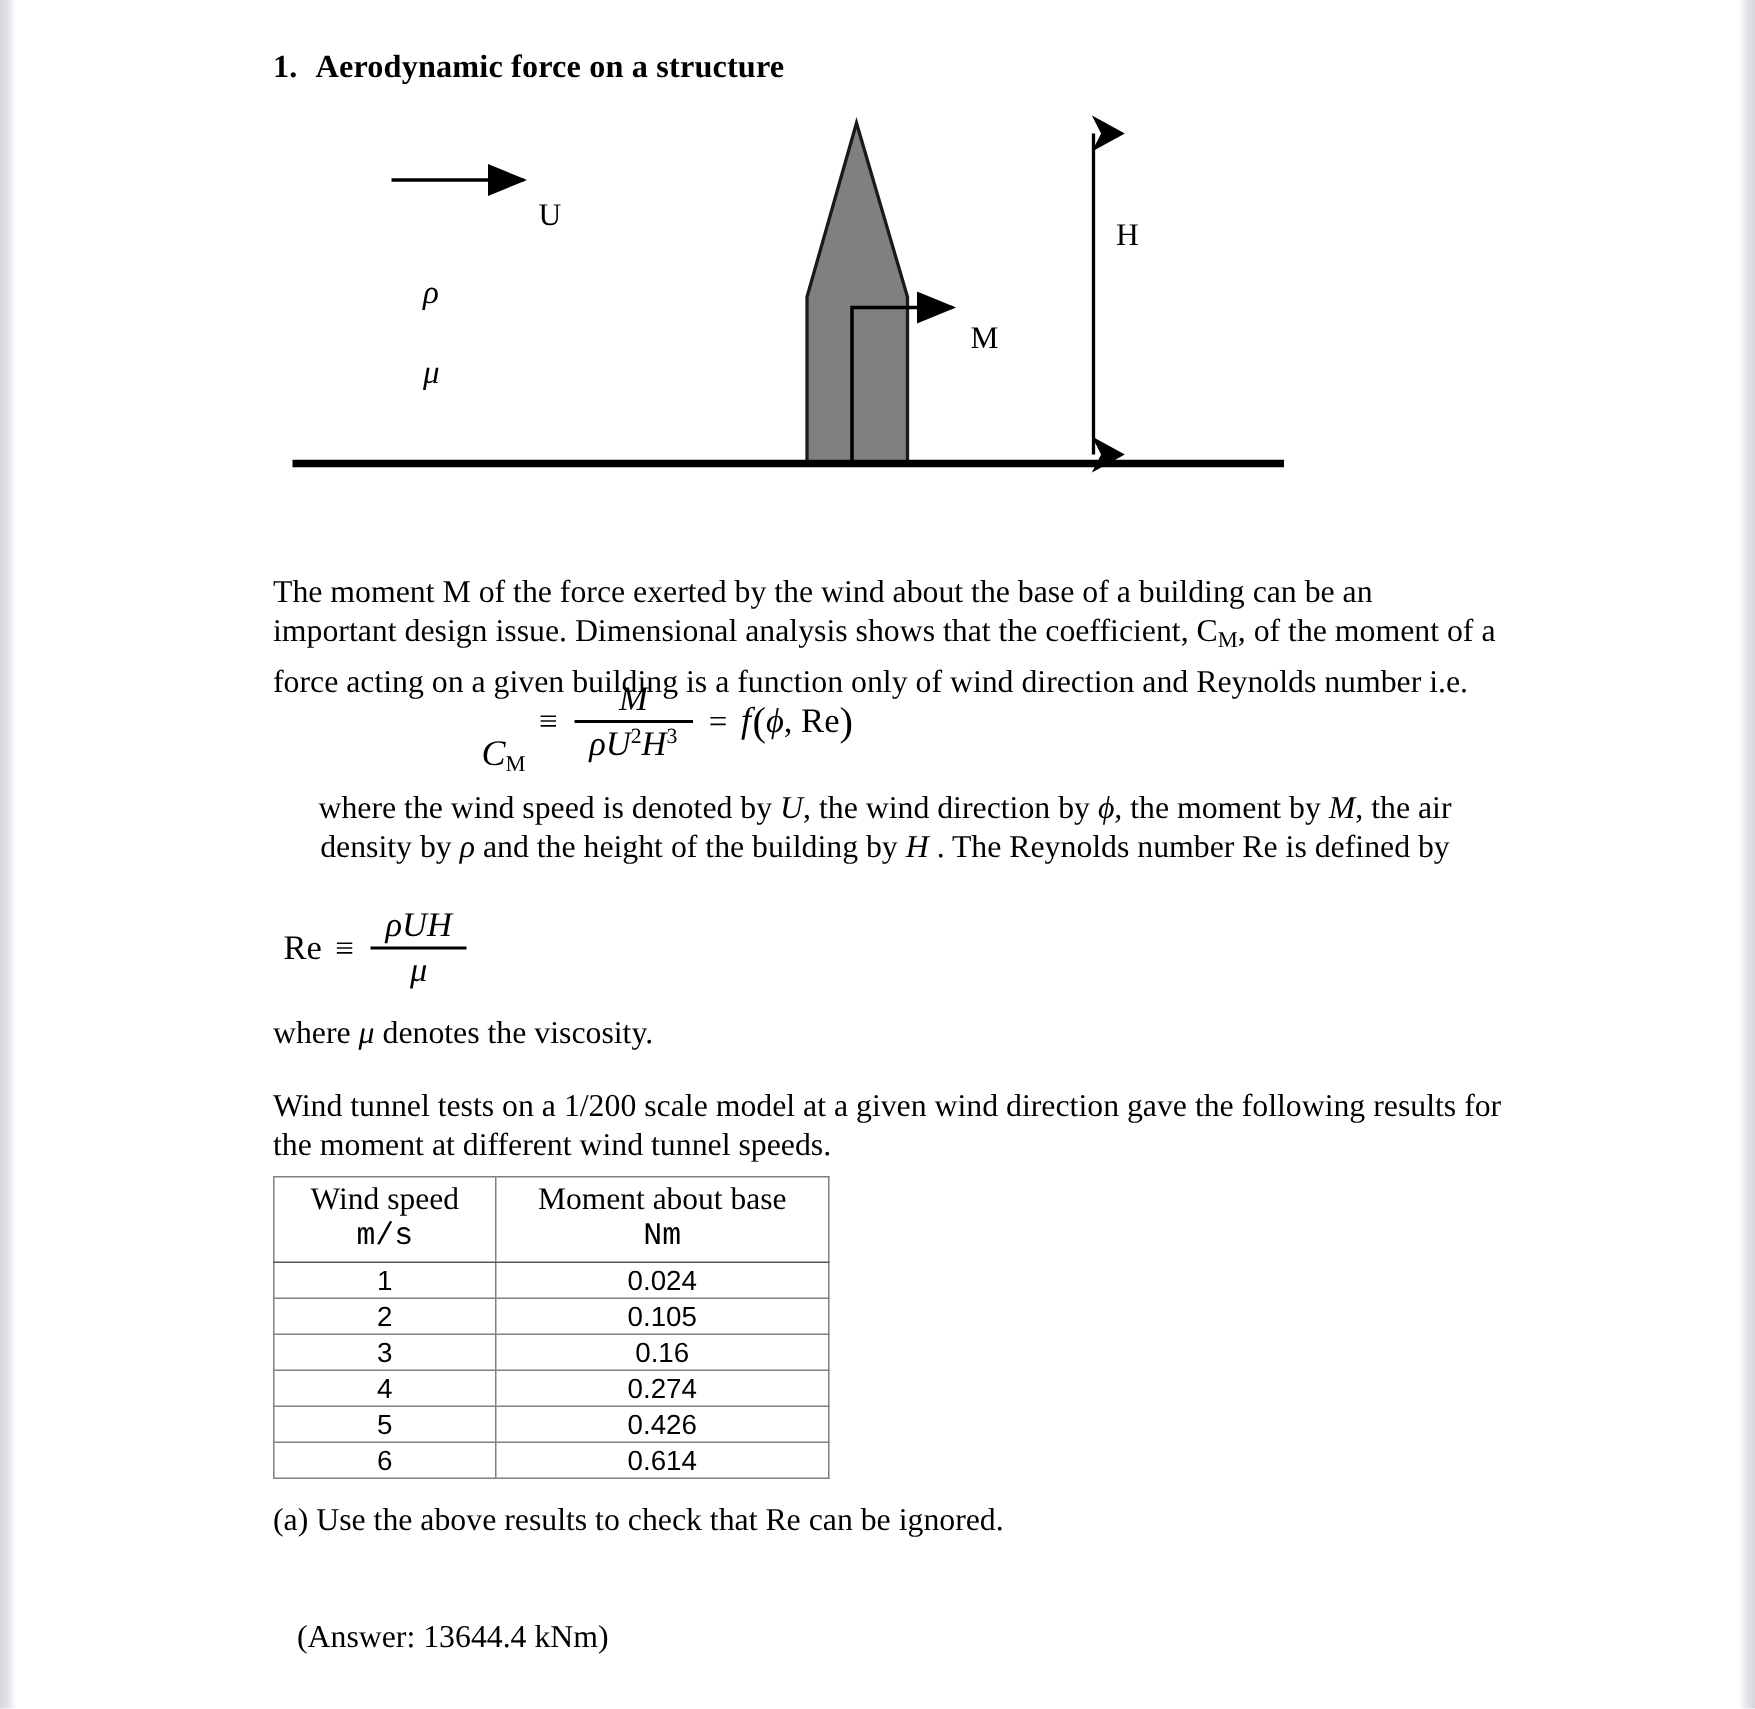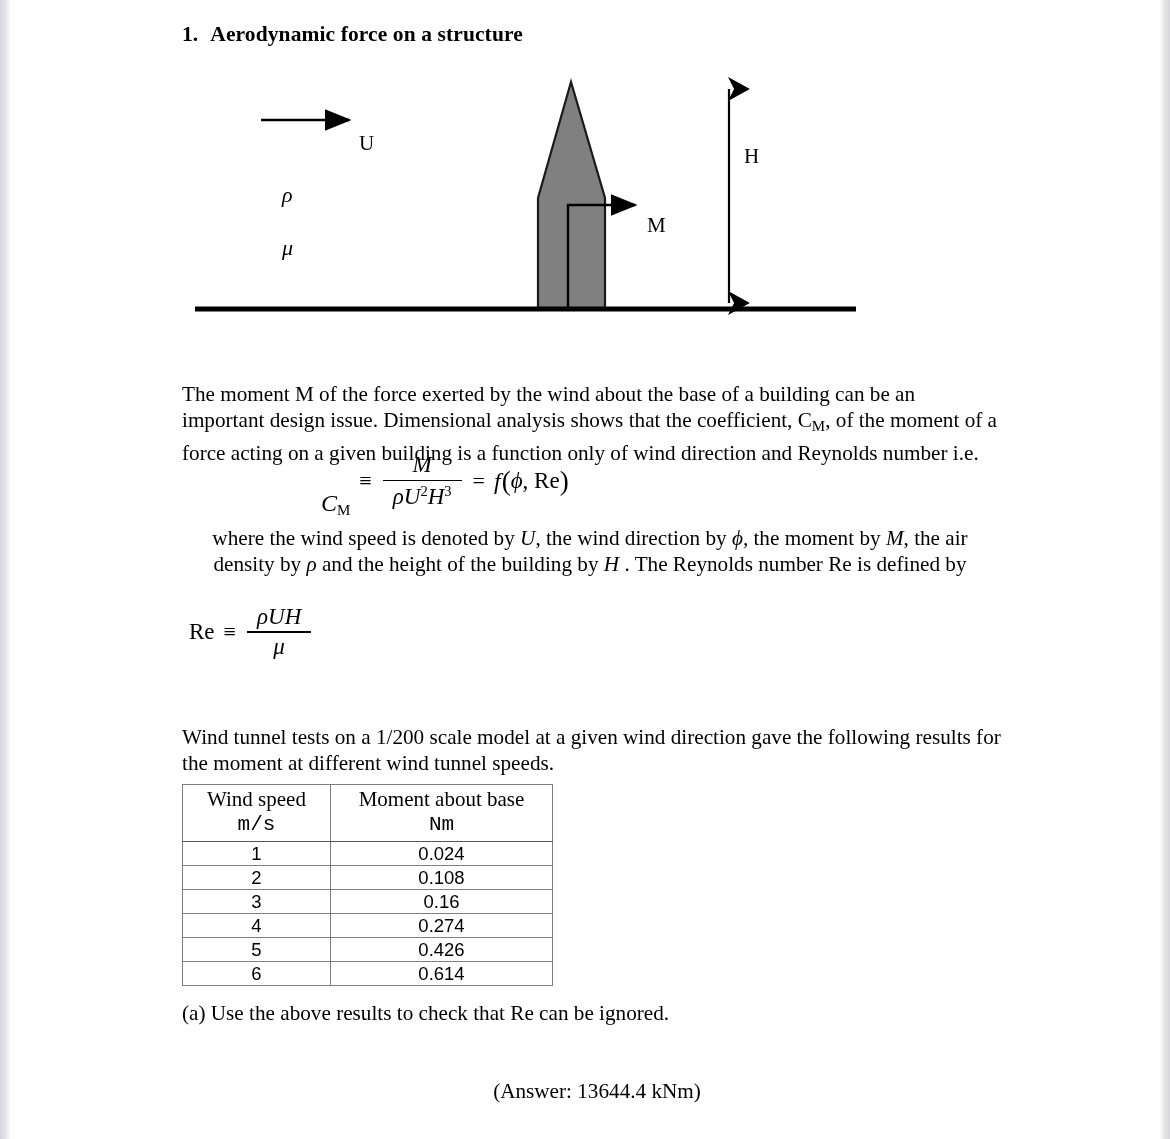--- a/index.html
+++ b/index.html
@@ -36,21 +36,21 @@
     top: 0;
     width: 1148px;
     height: 1139px;
     background: #ffffff;
   }
 
   
   .q-title {
     position: absolute;
     left: 171px;
-    top: 22px;
+    top: 32px;
     font-size: 21.5px;
     font-weight: bold;
     letter-spacing: 0.1px;
   }
   .q-title .num { margin-right: 12px; }
 
   
   .figure {
     position: absolute;
     left: 0;
@@ -65,21 +65,21 @@
     position: absolute;
     font-size: 21.2px;
     line-height: 26.4px;
     text-align: left;
   }
   .para-1 { left: 171px; top: 349px; width: 816px; margin-top: 32px; }
   .para-2 { left: 171px; top: 525px; width: 816px; text-align: center; }
   .para-3 { left: 171px; top: 675px; width: 816px; }
   .para-4 { left: 171px; top: 724px; width: 824px; }
   .para-5 { left: 171px; top: 1000px; width: 824px; line-height: 26.8px; }
-  .para-6 { left: 174px; top: 1078px; width: 824px; text-align: center; }
+  .para-6 { left: 187px; top: 1078px; width: 824px; }
 
   .it { font-style: italic; }
   .sub-m {
     font-size: 15px;
     vertical-align: -0.28em;
     font-style: normal;
   }
   .gk { font-family: "Liberation Serif", "DejaVu Serif", serif; font-style: italic; }
 
   
@@ -250,20 +250,23 @@
   <div class="eq-re">
     <span>Re</span>
     <span class="eq-op">≡</span>
     <span class="frac">
       <span class="num-part"><span class="eq-var">ρ</span><span class="eq-var">U</span><span class="eq-var">H</span></span>
       <span class="bar"></span>
       <span class="den-part eq-var">μ</span>
     </span>
   </div>
 
+  <div class="para para-3">
+    <span>where </span><span class="gk">μ</span><span> denotes the viscosity.</span>
+  </div>
 
   <div class="para para-4">Wind tunnel tests on a 1/200 scale model at a given wind direction gave the following results for the moment at different wind tunnel speeds.</div>
 
   <table class="data-table">
     <thead>
       <tr>
         <th class="col-speed">
           <span>Wind speed</span>
           <span class="thead-line2">m/s</span>
         </th>
@@ -273,21 +276,21 @@
         </th>
       </tr>
     </thead>
     <tbody>
       <tr>
         <td>1</td>
         <td>0.024</td>
       </tr>
       <tr>
         <td>2</td>
-        <td>0.108</td>
+        <td>0.105</td>
       </tr>
       <tr>
         <td>3</td>
         <td>0.16</td>
       </tr>
       <tr>
         <td>4</td>
         <td>0.274</td>
       </tr>
       <tr>

